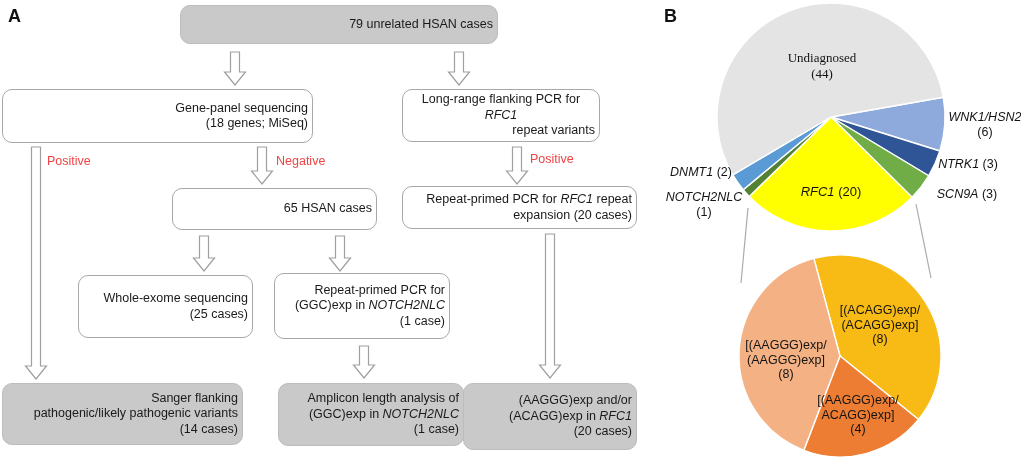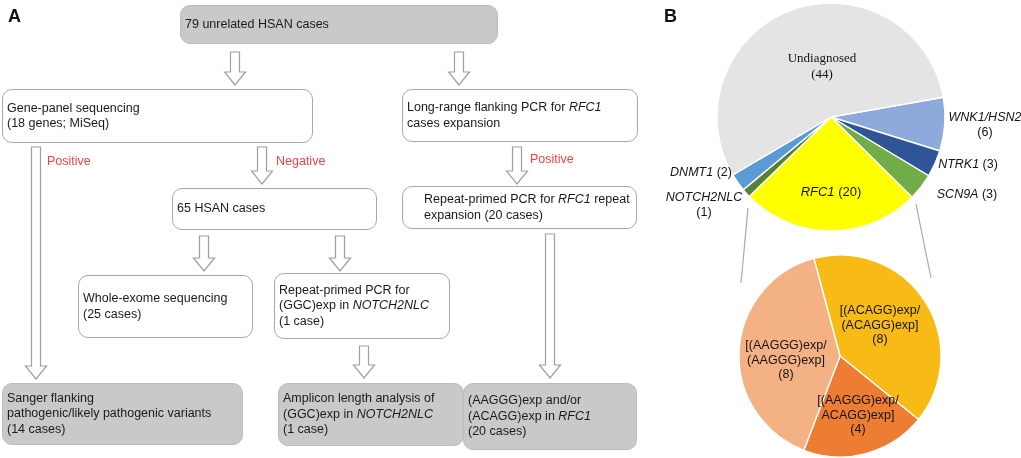--- a/index.html
+++ b/index.html
@@ -2,21 +2,21 @@
 <html><head>
 <meta charset="utf-8">
 <style>
   html,body{margin:0;padding:0;background:#fff;}
   #figure{position:relative;width:1021px;height:458px;background:#ffffff;overflow:hidden;
           font-family:"Liberation Sans", sans-serif;color:#1c1c1c;}
   .panel-letter{position:absolute;font-weight:bold;font-size:18px;color:#111;}
   .panel{position:absolute;top:0;height:458px;}
   #panel-a{left:0;width:660px;}
   #panel-b{left:660px;width:361px;}
-  .box{position:absolute;display:flex;flex-direction:column;justify-content:center;align-items:flex-start;
+  .box{position:absolute;display:flex;flex-direction:column;justify-content:center;align-items:flex-end;
        text-align:center;font-size:12.5px;line-height:15.5px;color:#1a1a1a;border-radius:10px;box-sizing:border-box;padding:2px 4px;}
   .box.outline{background:#ffffff;border:1.4px solid #a8a8a8;}
   .box.gray{background:#c9c9c9;border:1px solid #bcbcbc;}
   .it{font-style:italic;}
   .edge-label{position:absolute;font-size:12.5px;color:#ef4444;white-space:nowrap;}
   .pie-label{position:absolute;text-align:center;font-size:12.5px;line-height:14.5px;color:#141414;
              transform:translateX(-50%);white-space:nowrap;}
   .pie-label.big{font-size:13px;line-height:16px;}
   svg{position:absolute;left:0;top:0;}
 </style>
@@ -40,23 +40,23 @@
         <polygon points="545.5,234 545.5,365 539.5,365 550,378 560.5,365 554.5,365 554.5,234" fill="#ffffff" stroke="#9f9f9f" stroke-width="1.2"></polygon>
       </svg>
 
     <div class="box gray" style="left:180px;top:5px;width:318px;height:39px;">
         <div><span>79 unrelated HSAN cases</span></div>
       </div>
     <div class="box outline" style="left:2px;top:89px;width:311px;height:54px;">
         <div><span>Gene-panel sequencing</span></div>
         <div><span>(18 genes; MiSeq)</span></div>
       </div>
-    <div class="box outline" style="left:402px;top:89px;width:236px;height:53px;">
+    <div class="box outline" style="left:402px;top:89px;width:198px;height:53px;">
         <div><span>Long-range flanking PCR for </span><span class="it">RFC1</span></div>
-        <div><span>cases expansion</span></div>
+        <div><span>repeat variants</span></div>
       </div>
     <div class="box outline" style="left:172px;top:188px;width:205px;height:42px;">
         <div><span>65 HSAN cases</span></div>
       </div>
     <div class="box outline" style="left:402px;top:186px;width:235px;height:43px;padding-left:21px;">
         <div><span>Repeat-primed PCR for </span><span class="it">RFC1</span><span> repeat</span></div>
         <div><span>expansion (20 cases)</span></div>
       </div>
     <div class="box outline" style="left:78px;top:275px;width:175px;height:63px;">
         <div><span>Whole-exome sequencing</span></div>

